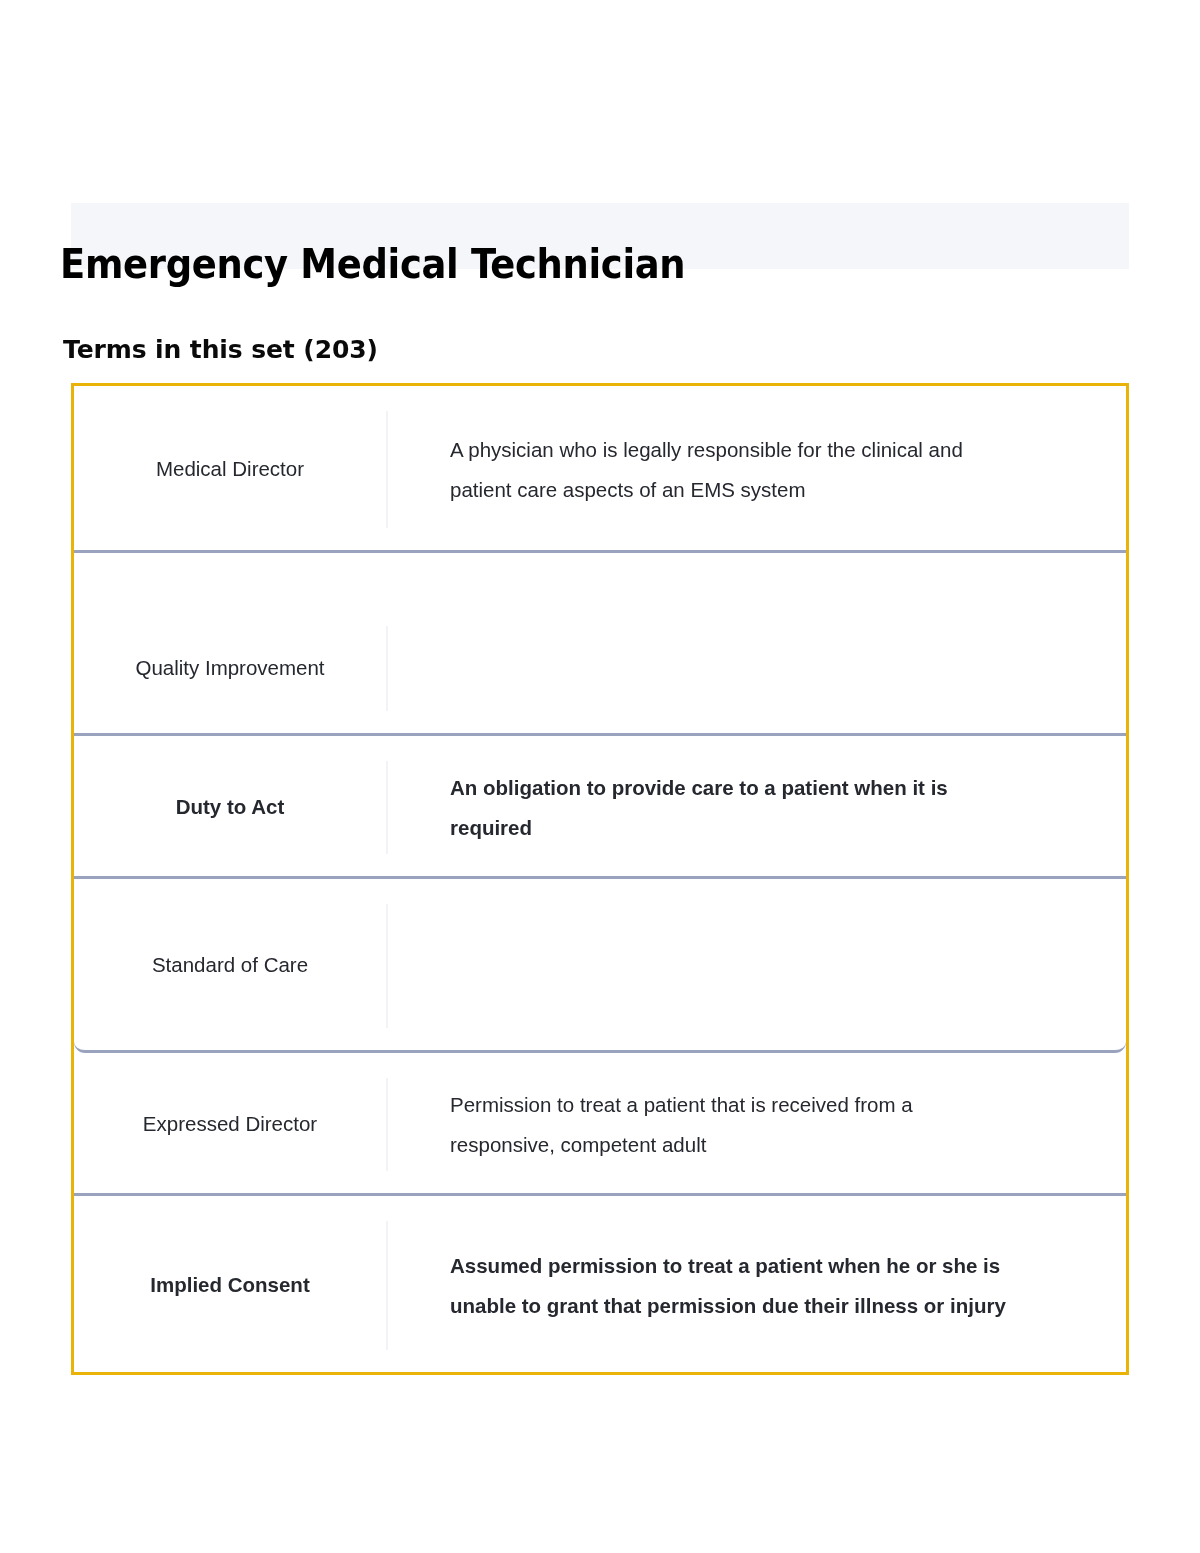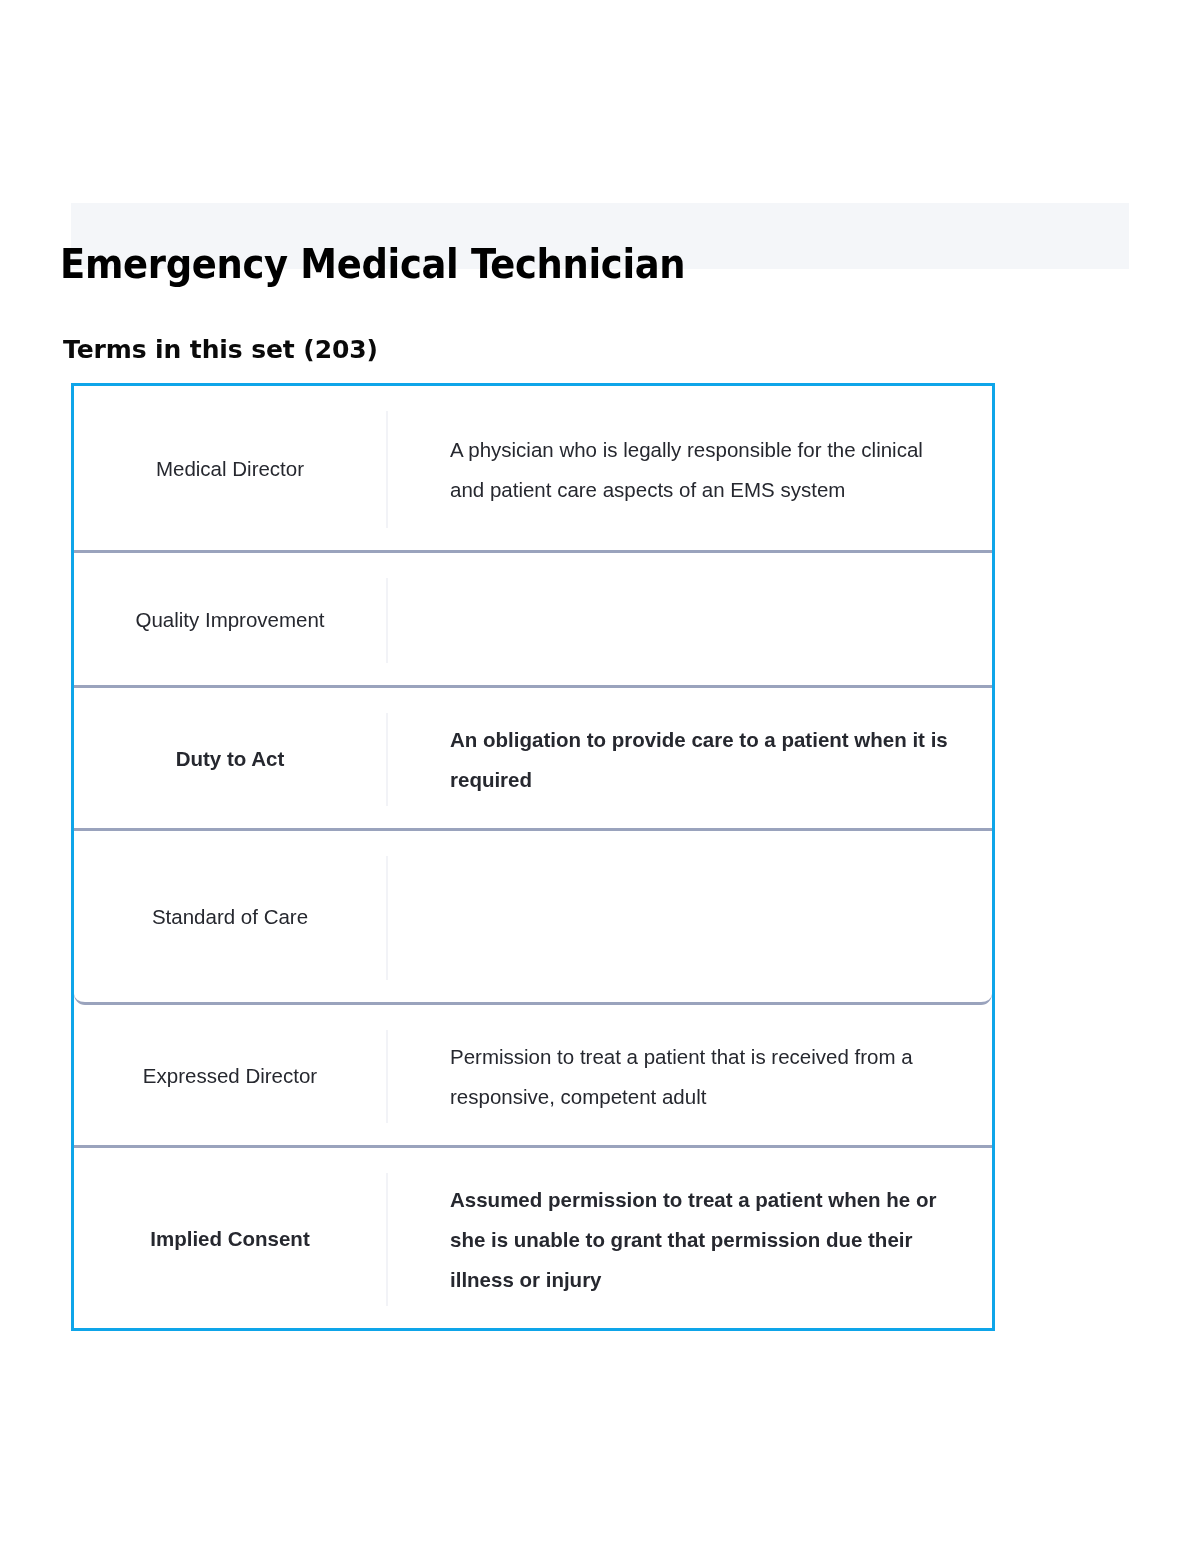--- a/index.html
+++ b/index.html
@@ -62,23 +62,23 @@
     font-family: "DejaVu Sans", "Liberation Sans", sans-serif;
     letter-spacing: -0.1px;
     white-space: nowrap;
   }
 
   
   .terms-table {
     position: absolute;
     left: 71px;
     top: 383px;
-    width: 924px;
+    width: 1058px;
     box-sizing: border-box;
-    border: 3px solid #0ea5e9;
+    border: 3px solid #eab308;
     background: #ffffff;
   }
 
   .term-row {
     position: relative;
     display: flex;
     align-items: stretch;
     box-sizing: border-box;
     border-bottom: 3px solid #9aa3bd;
     background: #ffffff;
@@ -125,21 +125,21 @@
     line-height: 40px;
     color: #26282f;
   }
   .definition-cell .def-text {
     display: block;
     max-width: 560px;
   }
 
   
   .row-h-167 { min-height: 167px; }
-  .row-h-135 { min-height: 135px; }
+  .row-h-135 { min-height: 135px; margin-top: 48px; }
   .row-h-137 { min-height: 137px; font-weight: bold; }
   .row-h-174 { min-height: 174px; border-radius: 11px; }
   .row-h-135b { min-height: 135px; }
   .row-h-176 { min-height: 176px; }
 </style>
 </head>
 <body>
 
 <div class="page">
 

